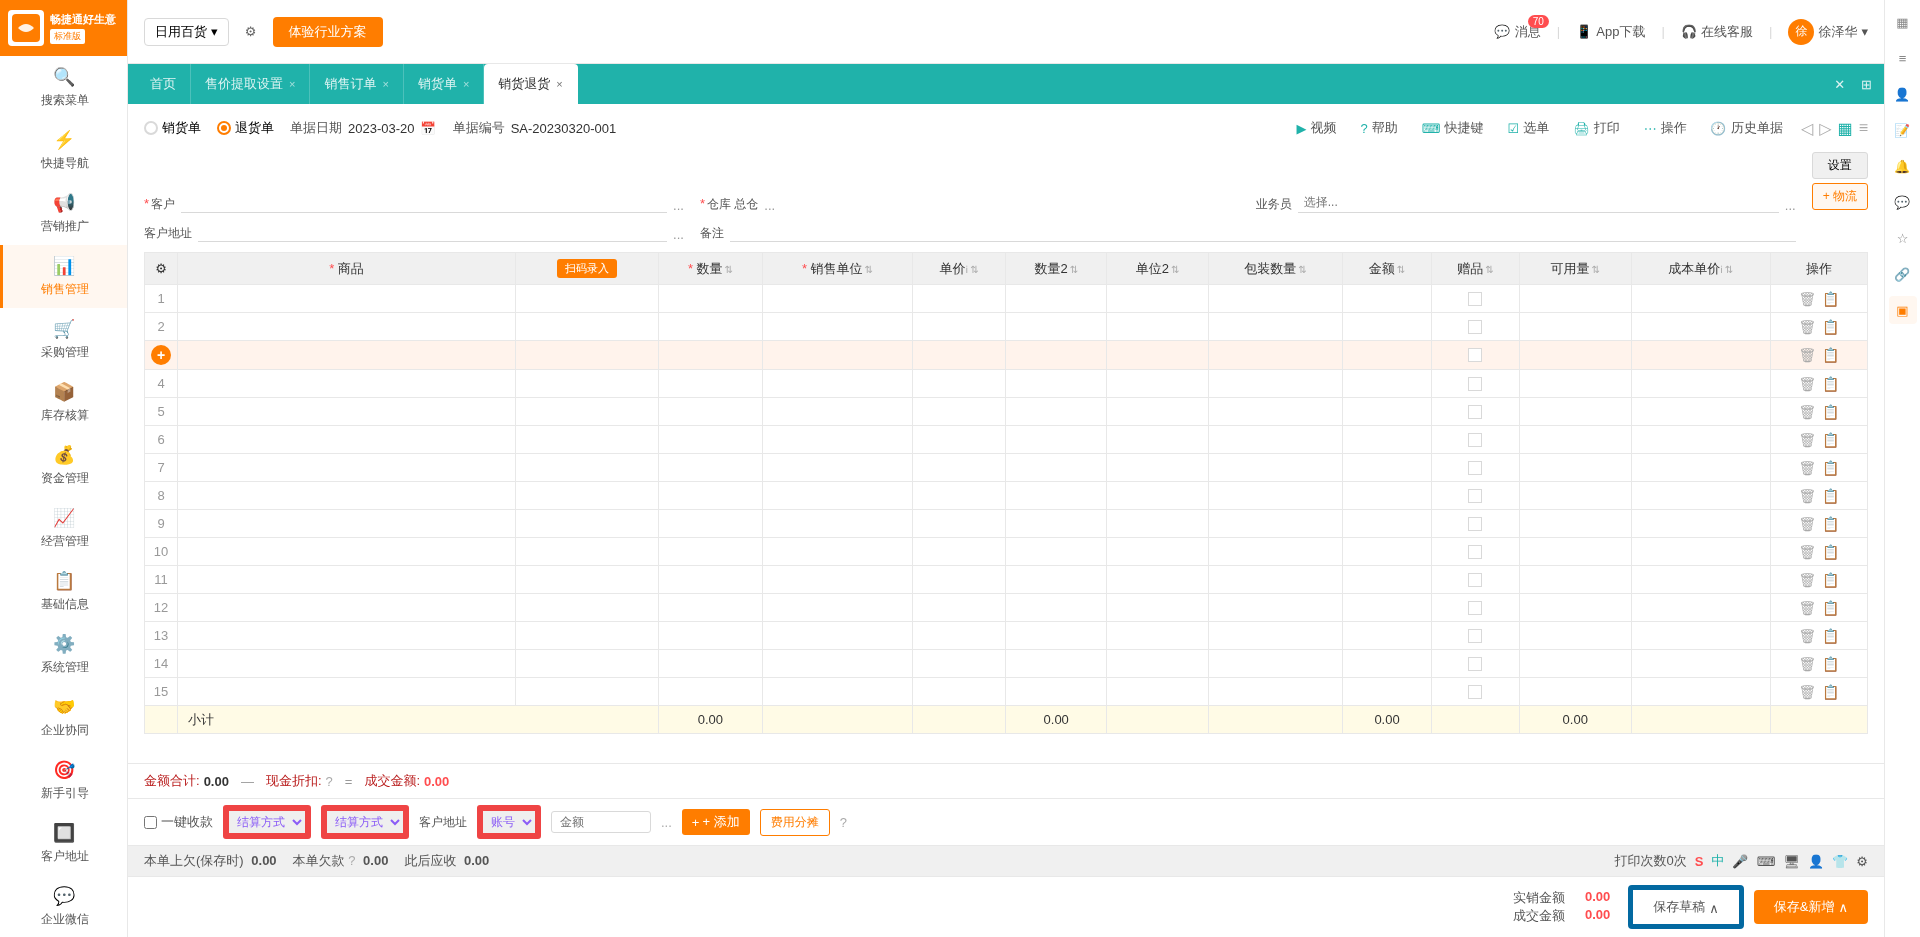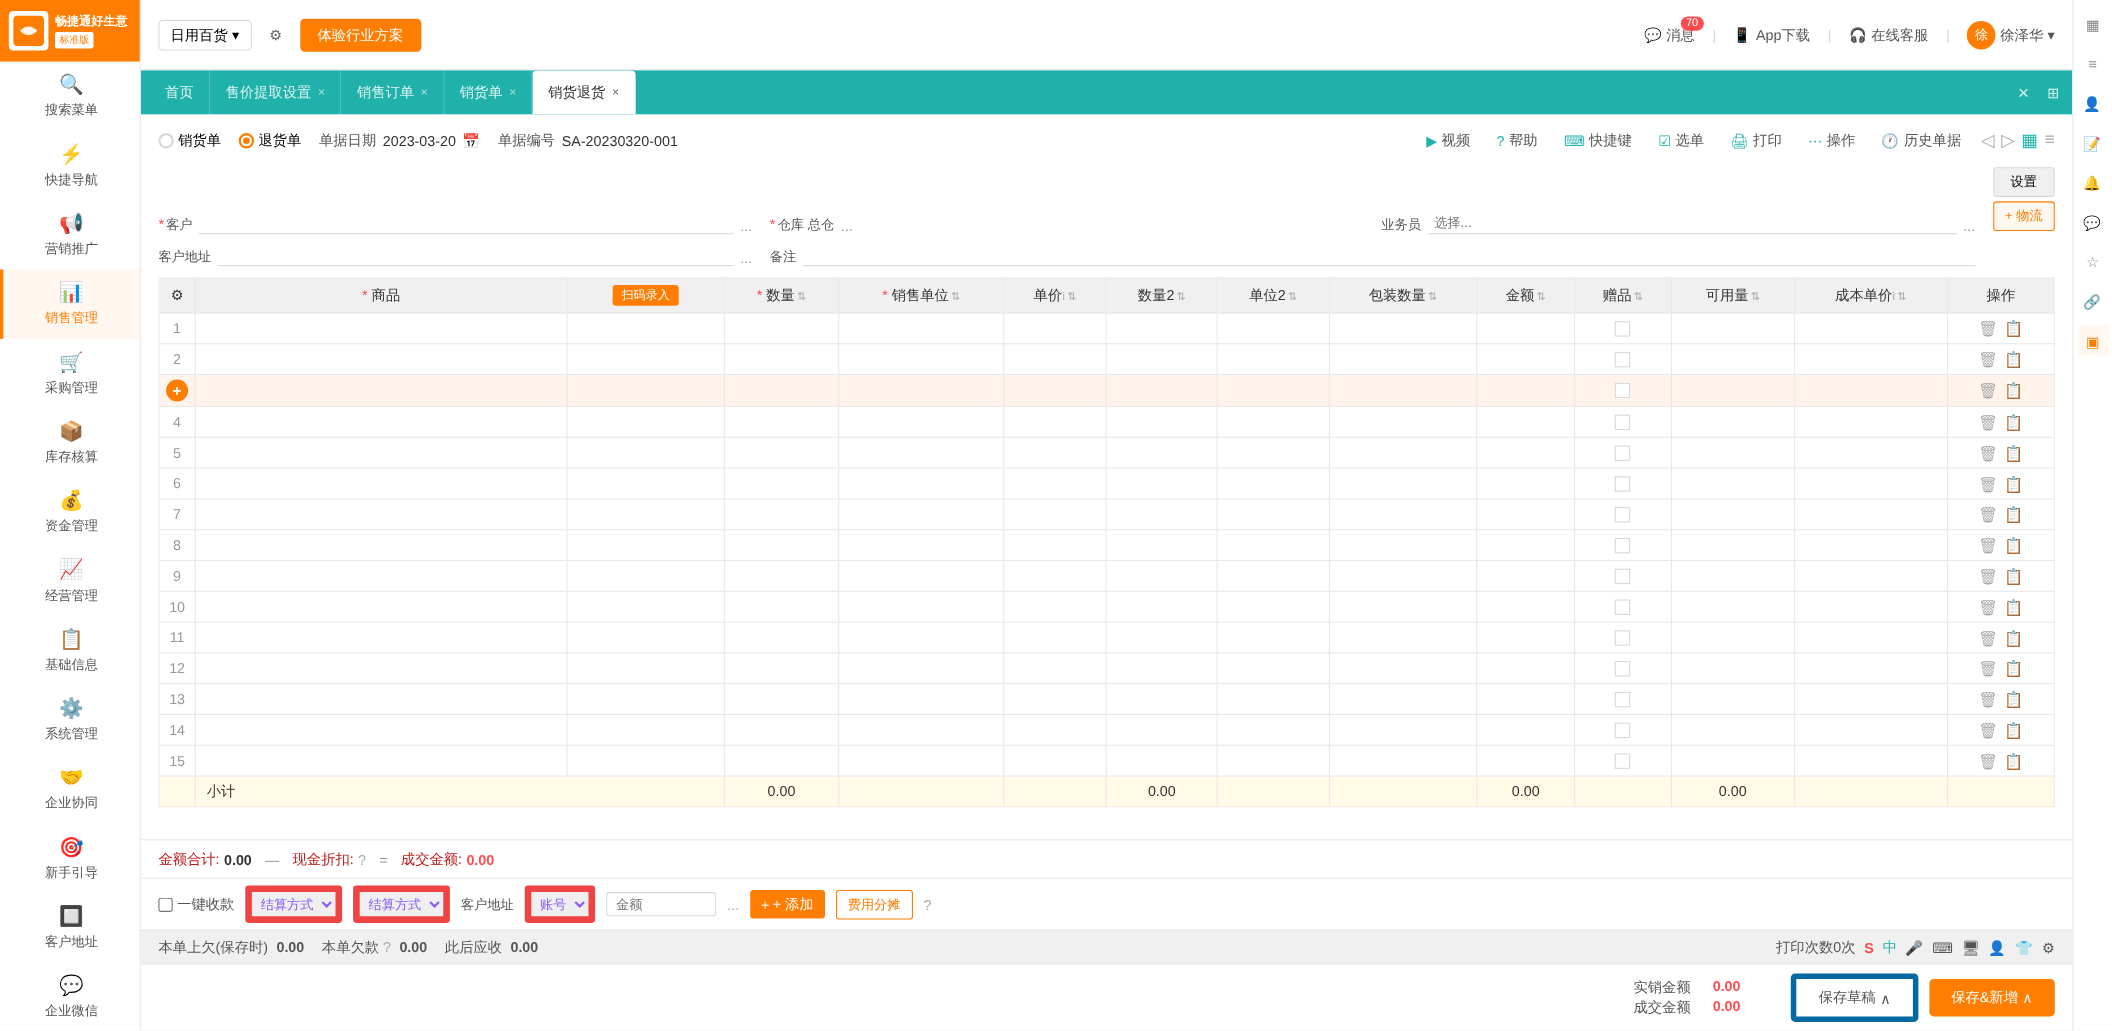--- a/index.html
+++ b/index.html
@@ -98,21 +98,21 @@
     .add-fee-btn { background: #ff7d00; color: #fff; border: none; border-radius: 3px; padding: 4px 10px; cursor: pointer; font-size: 12px; display: flex; align-items: center; gap: 3px; }
     .fee-split-btn { background: #fff; border: 1px solid #ff7d00; color: #ff7d00; border-radius: 3px; padding: 4px 10px; cursor: pointer; font-size: 12px; }
 
     
     .status-bar { background: #f0f0f0; padding: 6px 16px; display: flex; align-items: center; justify-content: space-between; font-size: 12px; color: #555; flex-shrink: 0; border-top: 1px solid #e8e8e8; }
     .status-left { display: flex; gap: 16px; }
     .status-right { display: flex; align-items: center; gap: 8px; }
 
     
     .action-bar { padding: 8px 16px; background: #fff; display: flex; justify-content: flex-end; gap: 10px; align-items: center; border-top: 1px solid #e8e8e8; flex-shrink: 0; }
-    .summary-panel { text-align: right; margin-right: 36px; }
+    .summary-panel { text-align: right; margin-right: 8px; }
     .summary-row { display: flex; justify-content: space-between; gap: 20px; font-size: 12px; color: #555; }
     .summary-amount { color: #ff4d4f; font-weight: bold; }
     .btn-draft { background: #fff; border: 5px solid #0369a1; border-radius: 4px; padding: 8px 20px; cursor: pointer; font-size: 13px; color: #555; display: flex; align-items: flex-end; gap: 4px; }
     .btn-save { background: #ff7d00; color: #fff; border: none; border-radius: 4px; padding: 8px 20px; cursor: pointer; font-size: 13px; display: flex; align-items: center; gap: 4px; }
 
     
     .right-sidebar { width: 36px; background: #fff; border-left: 1px solid #e8e8e8; display: flex; flex-direction: column; align-items: center; padding: 8px 0; gap: 8px; flex-shrink: 0; }
     .right-sidebar-btn { width: 28px; height: 28px; display: flex; align-items: center; justify-content: center; cursor: pointer; color: #888; border-radius: 4px; font-size: 14px; }
     .right-sidebar-btn.active { background: #fff7f0; color: #ff7d00; }
 

